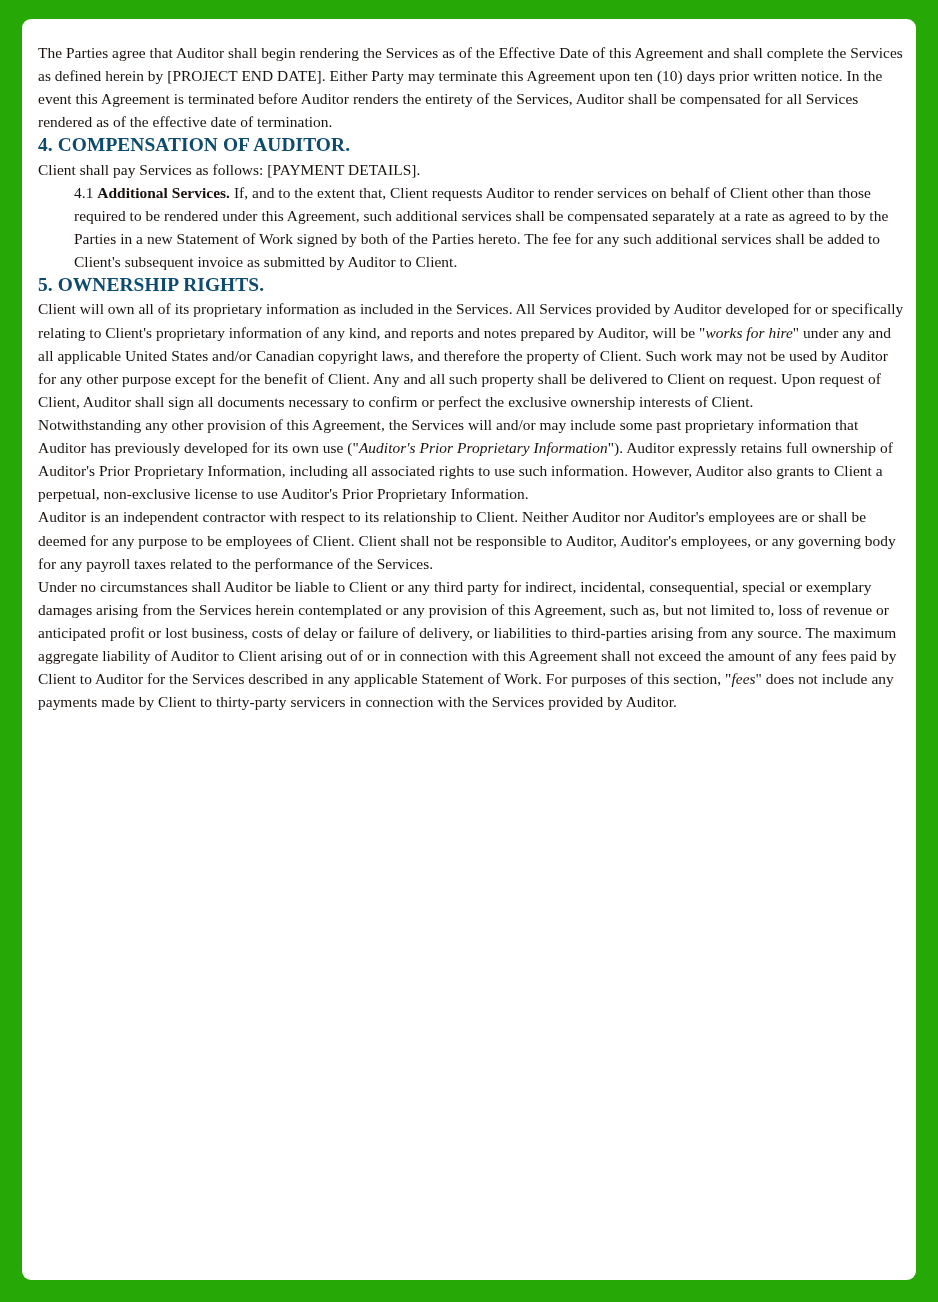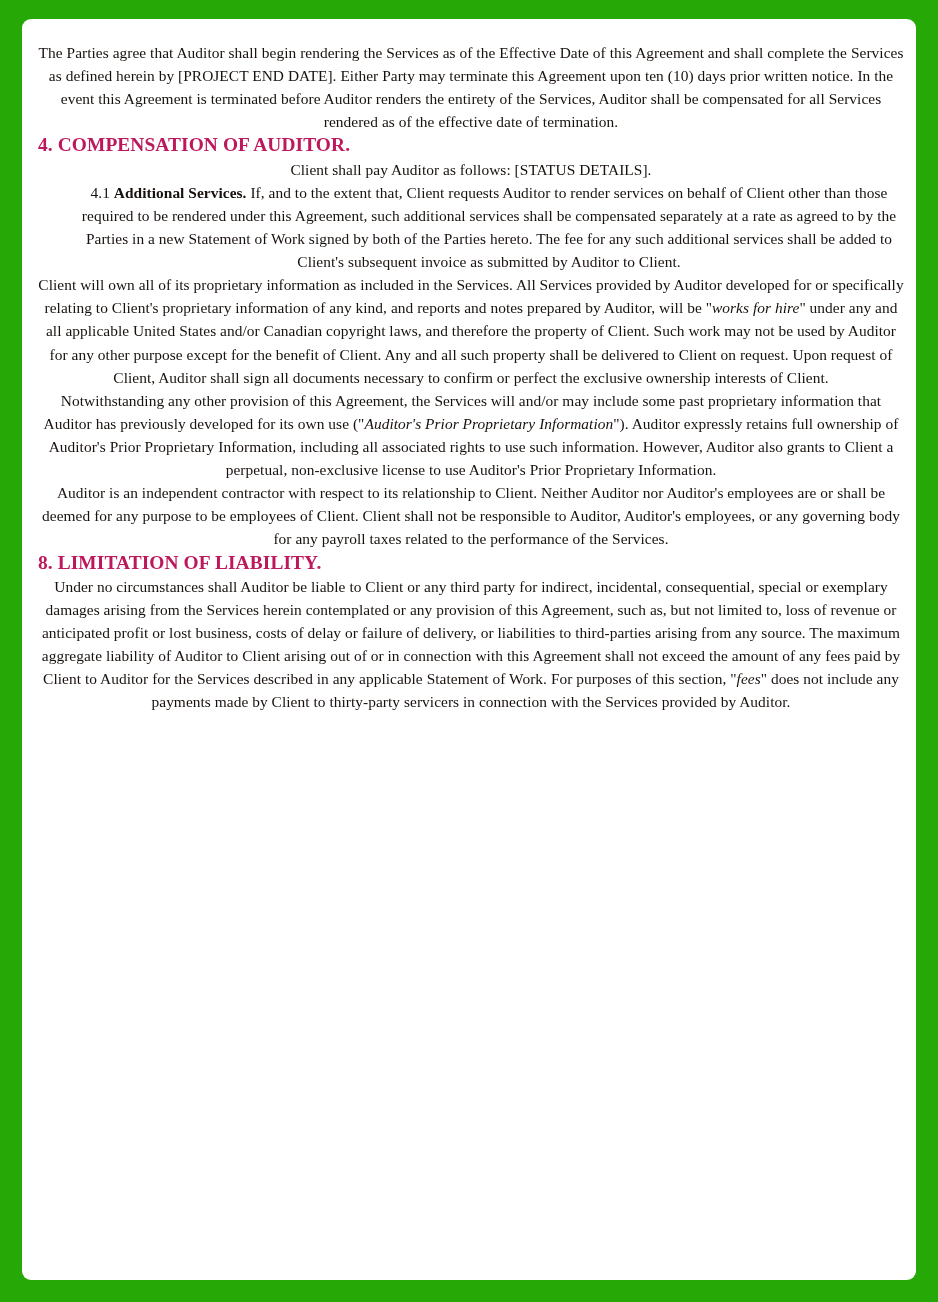--- a/index.html
+++ b/index.html
@@ -36,30 +36,30 @@
   #document-body {
     width: 866px;
     margin: 0;
   }
 
   
   .para {
     font-size: 15.4px;
     line-height: 1.50;
     color: #18110d;
-    text-align: center;
+    text-align: left;
     margin: 0;
     letter-spacing: 0.05px;
   }
 
   .section-heading {
     font-size: 19.4px;
     line-height: 1.25;
     font-weight: bold;
-    color: #be185d;
+    color: #0c4a6e;
     margin: 0;
     letter-spacing: 0.1px;
   }
 
   
   .block + .block { margin-top: 0; }
   .gap-before-heading { margin-top: 62px; }
   .gap-after-heading  { margin-top: 20px; }
   .gap-subclause      { margin-top: 20px; }
 
@@ -74,32 +74,32 @@
 <body>
 
 <div id="page-backdrop">
   <div id="document-card">
     <article id="document-body">
 
       <p class="para block">The Parties agree that Auditor shall begin rendering the Services as of the Effective Date of this Agreement and shall complete the Services as defined herein by [PROJECT END DATE]. Either Party may terminate this Agreement upon ten (10) days prior written notice. In the event this Agreement is terminated before Auditor renders the entirety of the Services, Auditor shall be compensated for all Services rendered as of the effective date of termination.</p>
 
       <h2 class="section-heading block gap-before-heading">4. COMPENSATION OF AUDITOR.</h2>
 
-      <p class="para block gap-after-heading">Client shall pay Auditor as follows: [STATUS DETAILS].</p>
+      <p class="para block gap-after-heading">Client shall pay Services as follows: [PAYMENT DETAILS].</p>
 
       <p class="para block subclause gap-subclause"><span>4.1 </span><span class="strong">Additional Services.</span> <span>If, and to the extent that, Client requests Auditor to render services on behalf of Client other than those required to be rendered under this Agreement, such additional services shall be compensated separately at a rate as agreed to by the Parties in a new Statement of Work signed by both of the Parties hereto. The fee for any such additional services shall be added to Client's subsequent invoice as submitted by Auditor to Client.</span></p>
 
+      <h2 class="section-heading block gap-before-heading">5. OWNERSHIP RIGHTS.</h2>
 
       <p class="para block gap-after-heading"><span>Client will own all of its proprietary information as included in the Services. All Services provided by Auditor developed for or specifically relating to Client's proprietary information of any kind, and reports and notes prepared by Auditor, will be "</span><span class="em">works for hire</span><span>" under any and all applicable United States and/or Canadian copyright laws, and therefore the property of Client. Such work may not be used by Auditor for any other purpose except for the benefit of Client. Any and all such property shall be delivered to Client on request. Upon request of Client, Auditor shall sign all documents necessary to confirm or perfect the exclusive ownership interests of Client.</span></p>
 
 
       <p class="para block gap-after-heading"><span>Notwithstanding any other provision of this Agreement, the Services will and/or may include some past proprietary information that Auditor has previously developed for its own use ("</span><span class="em">Auditor's Prior Proprietary Information</span><span>"). Auditor expressly retains full ownership of Auditor's Prior Proprietary Information, including all associated rights to use such information. However, Auditor also grants to Client a perpetual, non-exclusive license to use Auditor's Prior Proprietary Information.</span></p>
 
 
       <p class="para block gap-after-heading">Auditor is an independent contractor with respect to its relationship to Client. Neither Auditor nor Auditor's employees are or shall be deemed for any purpose to be employees of Client. Client shall not be responsible to Auditor, Auditor's employees, or any governing body for any payroll taxes related to the performance of the Services.</p>
 
-      <h2 class="section-heading block gap-before-heading">8. LIMITATION OF LIABILITY.</h2>
 
       <p class="para block gap-after-heading"><span>Under no circumstances shall Auditor be liable to Client or any third party for indirect, incidental, consequential, special or exemplary damages arising from the Services herein contemplated or any provision of this Agreement, such as, but not limited to, loss of revenue or anticipated profit or lost business, costs of delay or failure of delivery, or liabilities to third-parties arising from any source. The maximum aggregate liability of Auditor to Client arising out of or in connection with this Agreement shall not exceed the amount of any fees paid by Client to Auditor for the Services described in any applicable Statement of Work. For purposes of this section, "</span><span class="em">fees</span><span>" does not include any payments made by Client to thirty-party servicers in connection with the Services provided by Auditor.</span></p>
 
     </article>
   </div>
 </div>
 
 </body></html>

